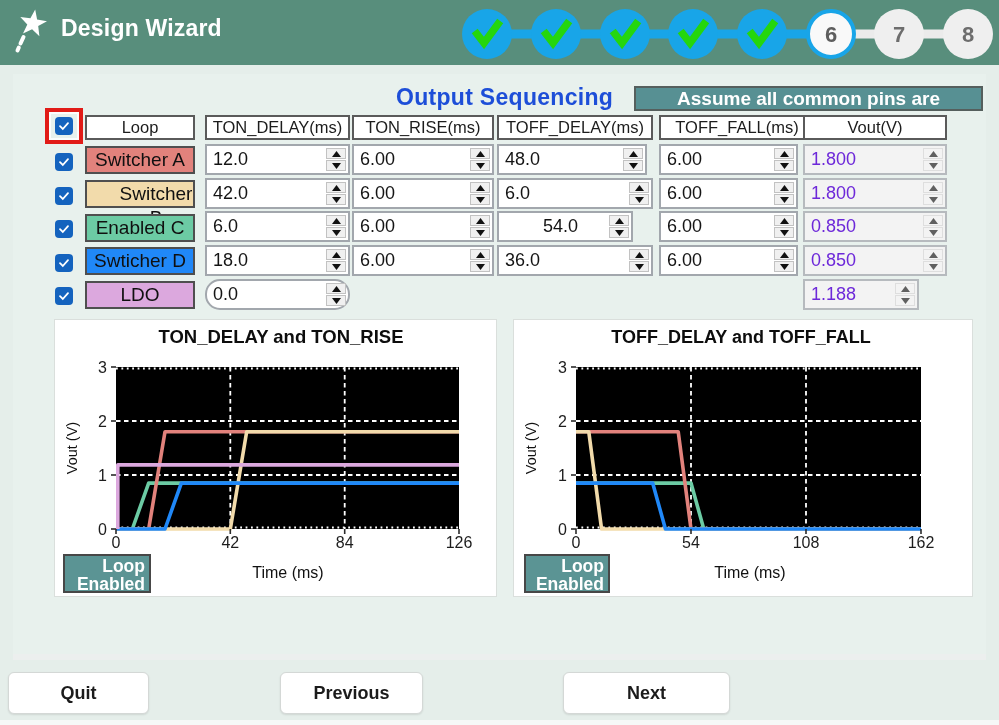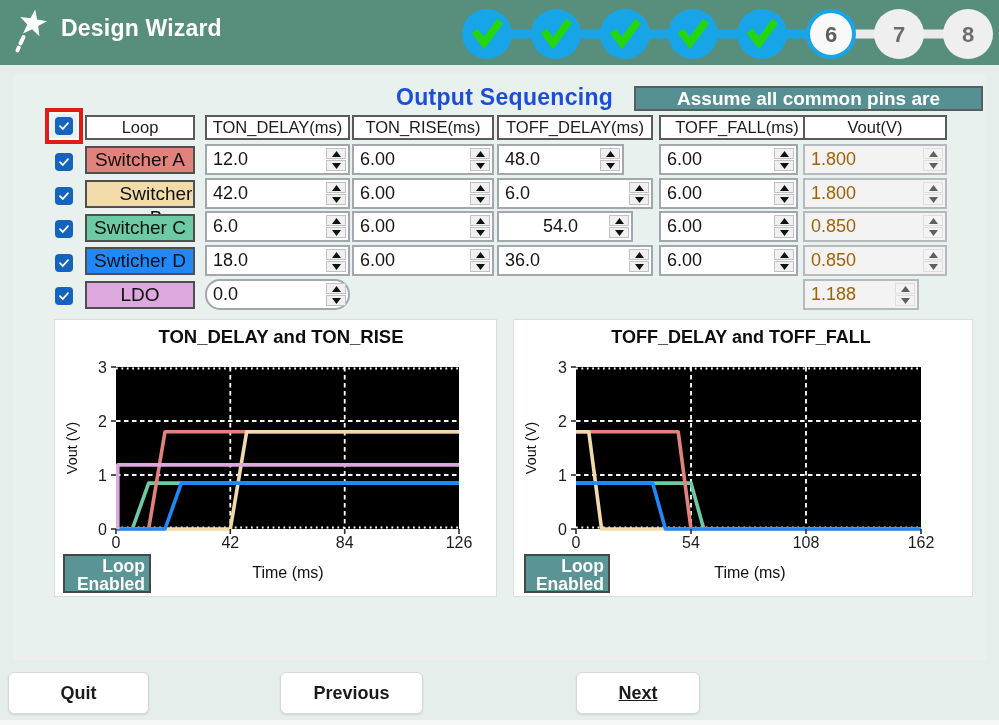--- a/index.html
+++ b/index.html
@@ -22,21 +22,21 @@
 
 
 .hcell { position:absolute; height:25px; background:#ffffff; border:2px solid #5a5a5a; color:#1c1c1c; font-size:16.5px; text-align:center; line-height:20px; top:115px; }
 .lcell { position:absolute; left:85px; width:110px; height:28px; border:2px solid #4f4f4f; color:#101010; font-size:19px; text-align:center; line-height:24px; }
 .inp { position:absolute; height:31px; background:#ffffff; border:2px solid #a2a7ad; color:#141414; font-size:18px; line-height:26px; padding-left:6px; }
 .spin { position:absolute; right:2px; top:2px; width:20px; height:23px; }
 .spin .u, .spin .d { position:absolute; left:0; width:100%; height:11px; text-align:center; background:#f0f0f0; border:1px solid #c2c2c2; }
 .spin .u { top:0; }
 .spin .d { bottom:0; }
 .spin svg { display:block; margin:0 auto; }
-.dis { background:#f3f3f3; border:2px solid #b6babe; color:#a16207; }
+.dis { background:#f3f3f3; border:2px solid #b6babe; color:#6d28d9; }
 .dis .spin .u, .dis .spin .d { background:#f3f3f3; border:1px solid #dedede; }
 .cb { position:absolute; width:18px; height:18px; background:#1463be; border-radius:4px; }
 .cb svg { position:absolute; left:2px; top:2px; }
 #redbox { position:absolute; left:45px; top:108px; width:38px; height:36px; border:4px solid #e11b17; box-shadow: inset 0 0 0 2px #fbfdfc; }
 
 
 .chartpanel { position:absolute; top:319px; height:278px; background:#ffffff; border:1px solid #dadfdc; }
 #cp1 { left:54px; width:443px; }
 #cp2 { left:513px; width:460px; }
 .loopen { position:absolute; width:88px; height:39px; background:#5b9494; border:2px solid #474747; color:#ffffff; font-size:17.5px; font-weight:bold; line-height:18px; text-align:right; padding:1px 4px 0 0; }
@@ -128,21 +128,21 @@
           <svg width="9" height="6" viewBox="0 0 9 6" style="margin-top:2px;">
             <path d="M4.5 0 L9 6 L0 6 Z" fill="#111111"></path>
           </svg>
         </div>
         <div class="d">
           <svg width="9" height="6" viewBox="0 0 9 6" style="margin-top:2px;">
             <path d="M0 0 L9 0 L4.5 6 Z" fill="#111111"></path>
           </svg>
         </div>
       </div></div>
-<div class="inp" style="left:497px; top:144px; width:127px;">48.0<div class="spin">
+<div class="inp" style="left:497px; top:144px; width:150px;">48.0<div class="spin">
         <div class="u">
           <svg width="9" height="6" viewBox="0 0 9 6" style="margin-top:2px;">
             <path d="M4.5 0 L9 6 L0 6 Z" fill="#111111"></path>
           </svg>
         </div>
         <div class="d">
           <svg width="9" height="6" viewBox="0 0 9 6" style="margin-top:2px;">
             <path d="M0 0 L9 0 L4.5 6 Z" fill="#111111"></path>
           </svg>
         </div>
@@ -235,21 +235,21 @@
           <svg width="9" height="6" viewBox="0 0 9 6" style="margin-top:2px;">
             <path d="M0 0 L9 0 L4.5 6 Z" fill="#606060"></path>
           </svg>
         </div>
       </div></div>
 <div class="cb" style="left:55px; top:220px;">
       <svg width="14" height="14" viewBox="0 0 14 14">
         <path d="M3 7.2 L5.8 10 L11 4.2" stroke="#ffffff" stroke-width="1.8" fill="none" stroke-linecap="round"></path>
       </svg>
     </div>
-<div class="lcell" style="top:214px; background:#6ccba4;">Switcher C</div>
+<div class="lcell" style="top:214px; background:#6ccba4;">Enabled C</div>
 <div class="inp" style="left:205px; top:211px; width:145px;">6.0<div class="spin">
         <div class="u">
           <svg width="9" height="6" viewBox="0 0 9 6" style="margin-top:2px;">
             <path d="M4.5 0 L9 6 L0 6 Z" fill="#111111"></path>
           </svg>
         </div>
         <div class="d">
           <svg width="9" height="6" viewBox="0 0 9 6" style="margin-top:2px;">
             <path d="M0 0 L9 0 L4.5 6 Z" fill="#111111"></path>
           </svg>
@@ -476,13 +476,13 @@
 <text x="407.0" y="228" font-size="16" fill="#1d1d1d" text-anchor="middle">162</text>
 <text x="236" y="258" font-size="16" fill="#111111" text-anchor="middle">Time (ms)</text>
 <text x="21.5" y="128" font-size="14.5" fill="#111111" text-anchor="middle" transform="rotate(-90 21.5 128)">Vout (V)</text>
 </svg>
 </div>
 <div class="loopen" style="left:63px; top:554px;">Loop<br>Enabled</div>
 <div class="loopen" style="left:524px; top:554px; width:86px;">Loop<br>Enabled</div>
 
 <div class="btn" style="left:8px; width:141px;">Quit</div>
 <div class="btn" style="left:280px; width:143px;">Previous</div>
-<div class="btn" style="left:576px; width:124px;text-decoration:underline;">Next</div>
+<div class="btn" style="left:563px; width:167px;">Next</div>
 
 </body></html>

